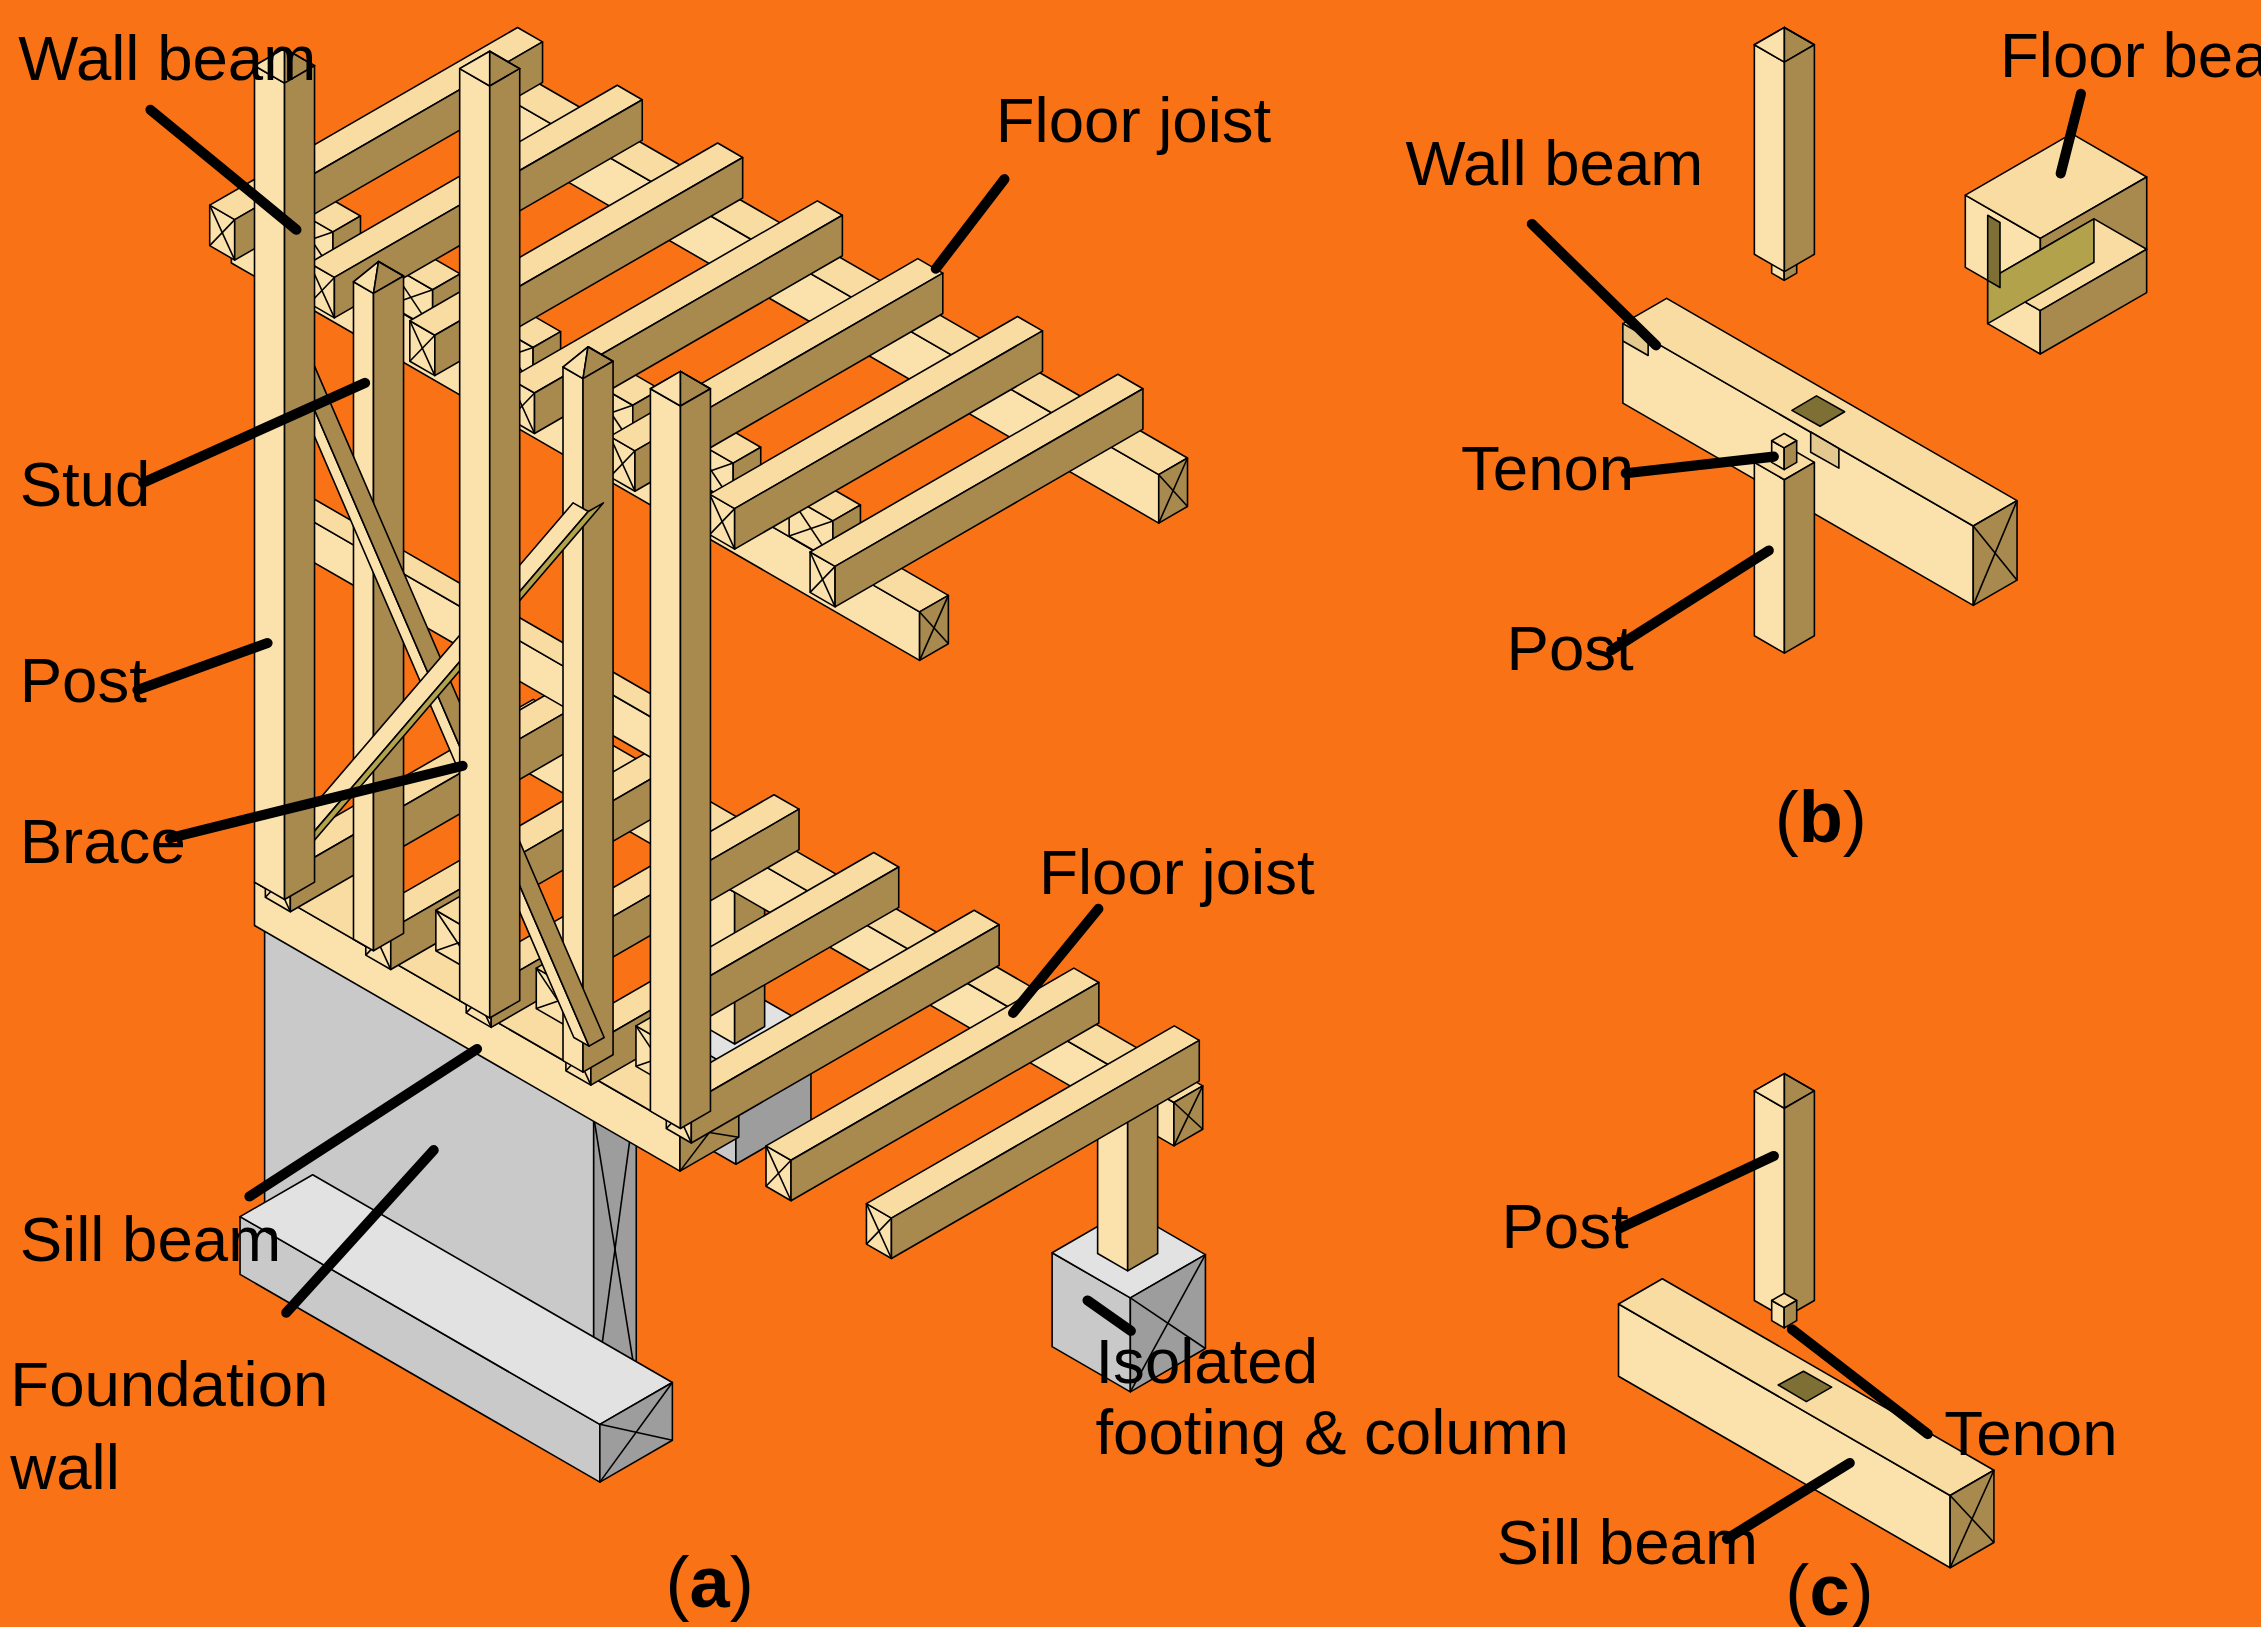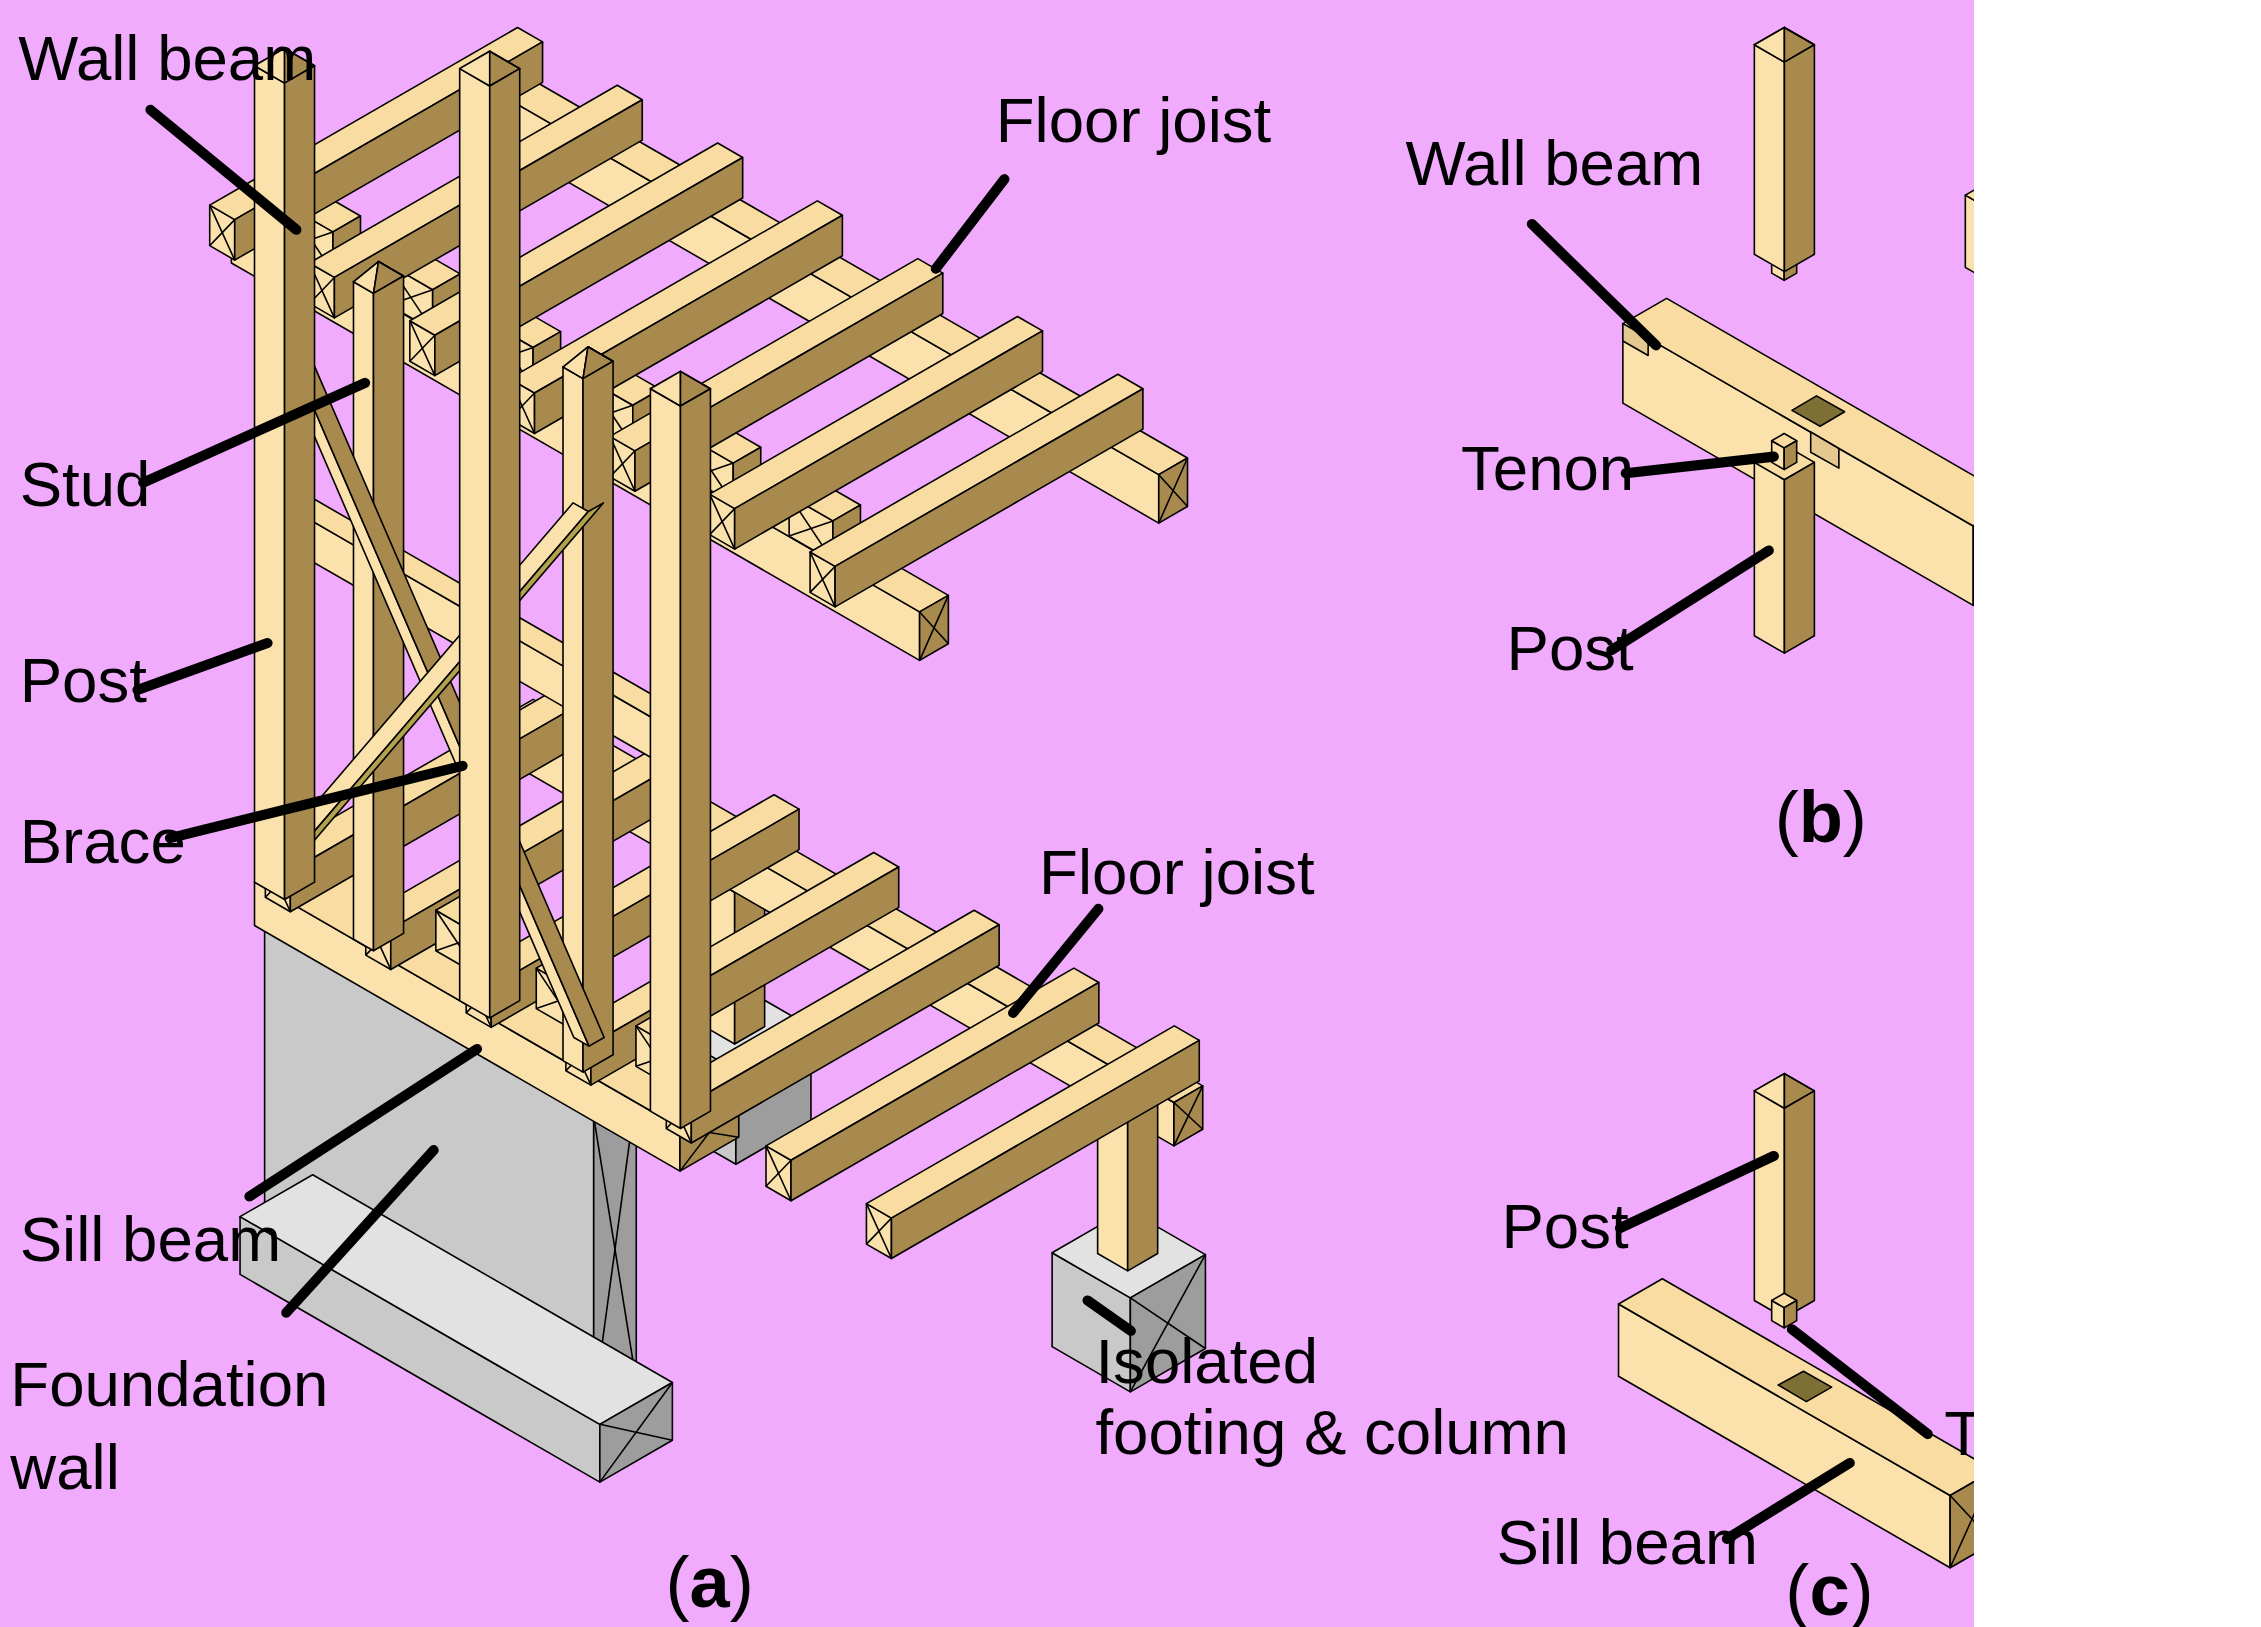--- a/index.html
+++ b/index.html
@@ -1,17 +1,17 @@
 <!DOCTYPE html>
 <html style="font-size:11.6px"><head>
 <meta charset="utf-8">
 <style>
   html,body{margin:0;padding:0;background:#ffffff;}
   body{font-family:"Liberation Sans", sans-serif;}
-  .stage{position:relative;width:1974px;height:1627px;background:#f0abfc;overflow:hidden;}
+  .stage{position:relative;width:2261px;height:1627px;background:#f97316;overflow:hidden;}
   svg{display:block;}
   text{font-family:"Liberation Sans", sans-serif;fill:#000000;}
   .lbl{font-size:88px;}
   .cap{font-size:100px;text-anchor:middle;}
   .cap .b{font-weight:bold;}
   .leader{stroke:#000000;stroke-width:14;stroke-linecap:round;}
 </style>
 </head>
 <body>
 

